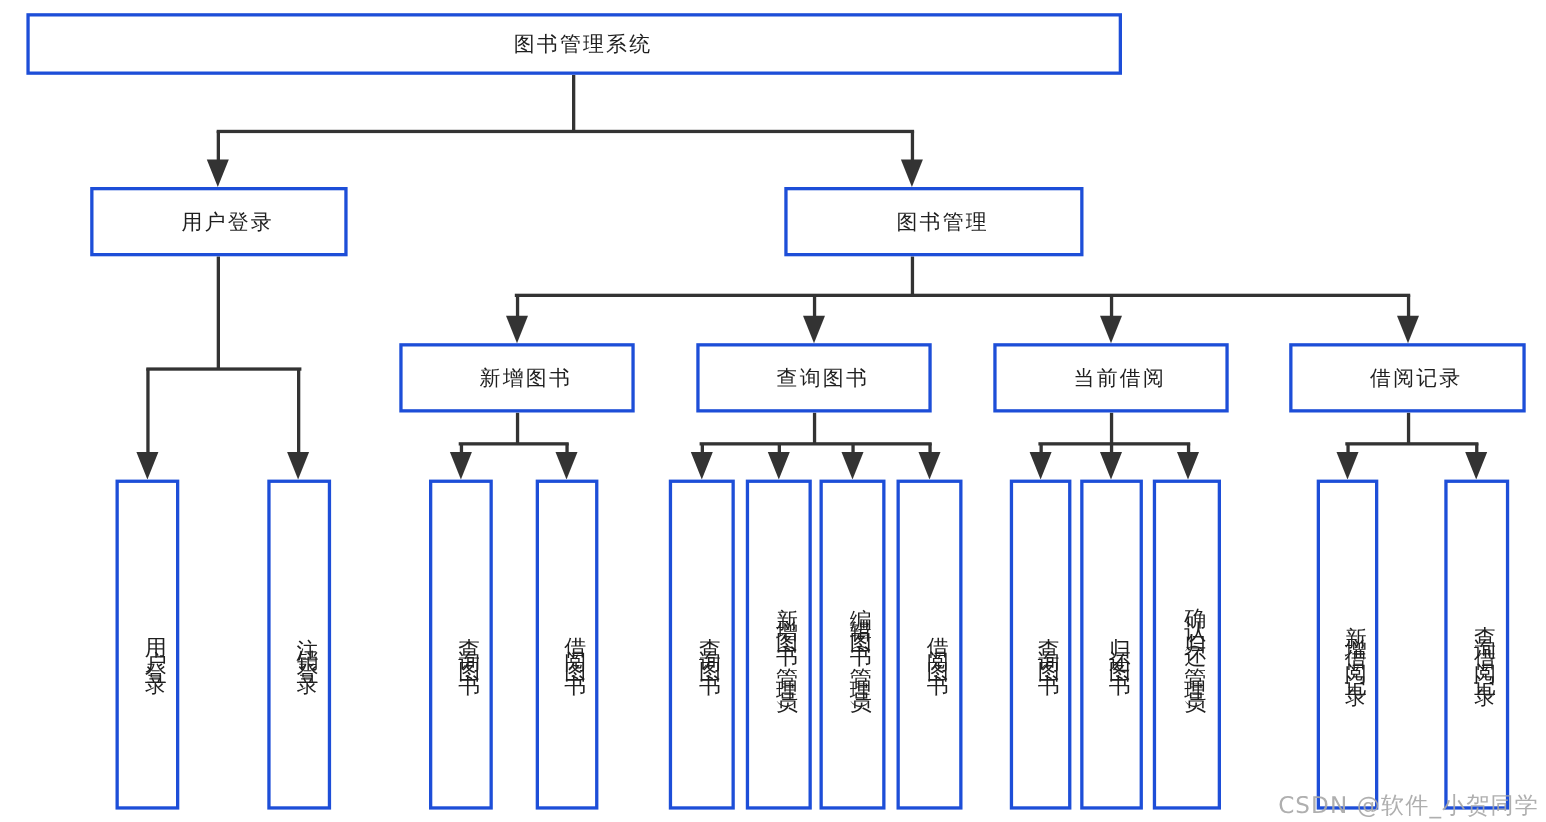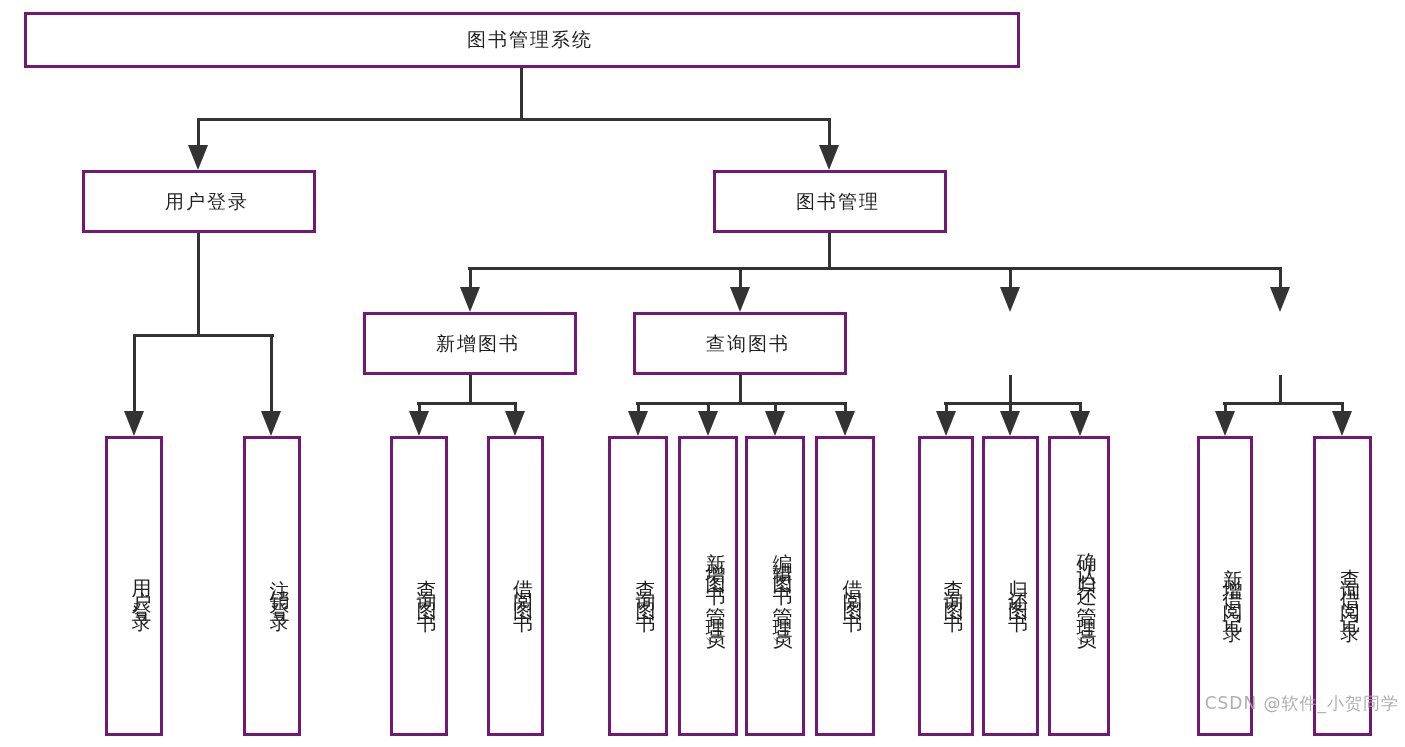--- a/index.html
+++ b/index.html
@@ -10,21 +10,21 @@
     overflow: hidden;
   }
   .stage {
     position: relative;
     width: 1405px; height: 747px;
     background: #ffffff;
   }
   .node {
     position: absolute;
     box-sizing: border-box;
-    border: 3px solid #701a75;
+    border: 3px solid #1d4ed8;
     background: #ffffff;
     display: flex;
     align-items: center;
     justify-content: center;
     padding-left: 16px;
   }
   .hlbl {
     font-size: 19px;
     color: #1f1f1f;
     letter-spacing: 2px;
@@ -45,22 +45,22 @@
   .arrow {
     position: absolute;
     width: 0; height: 0;
     border-left: 10px solid transparent;
     border-right: 10px solid transparent;
     border-top: 25px solid #333333;
   }
   .watermark {
     position: absolute;
     right: 6px;
-    top: 692px;
-    font-size: 17px;
+    top: 718px;
+    font-size: 21px;
     color: rgba(168,168,168,0.92);
     letter-spacing: 1px;
     z-index: 10;
     white-space: nowrap;
     pointer-events: none;
   }
 </style>
 </head>
 <body>
 
@@ -125,30 +125,36 @@
   <div class="vline" style="left:1341px;top:403px;height:10px"></div>
   <div class="arrow" style="left:1332px;top:411px"></div>
 
   <div class="node" style="left:24px;top:12px;width:996px;height:56px">
     <span class="hlbl">图书管理系统</span>
   </div>
 
   <div class="node" style="left:82px;top:170px;width:234px;height:63px">
     <span class="hlbl">用户登录</span>
   </div>
-  <div class="node" style="left:713px;top:170px;width:234px;height:63px">
+  <div class="node" style="left:713px;top:170px;width:272px;height:63px">
     <span class="hlbl">图书管理</span>
   </div>
 
   <div class="node" style="left:363px;top:312px;width:214px;height:63px">
     <span class="hlbl">新增图书</span>
   </div>
   <div class="node" style="left:633px;top:312px;width:214px;height:63px">
     <span class="hlbl">查询图书</span>
   </div>
+  <div class="node" style="left:903px;top:312px;width:214px;height:63px">
+    <span class="hlbl">当前借阅</span>
+  </div>
+  <div class="node" style="left:1172px;top:312px;width:215px;height:63px">
+    <span class="hlbl">借阅记录</span>
+  </div>
 
   <div class="node" style="left:105px;top:436px;width:58px;height:300px">
     <span class="vlbl">用户登录</span>
   </div>
   <div class="node" style="left:243px;top:436px;width:58px;height:300px">
     <span class="vlbl">注销登录</span>
   </div>
 
   <div class="node" style="left:390px;top:436px;width:58px;height:300px">
     <span class="vlbl">查询图书</span>

